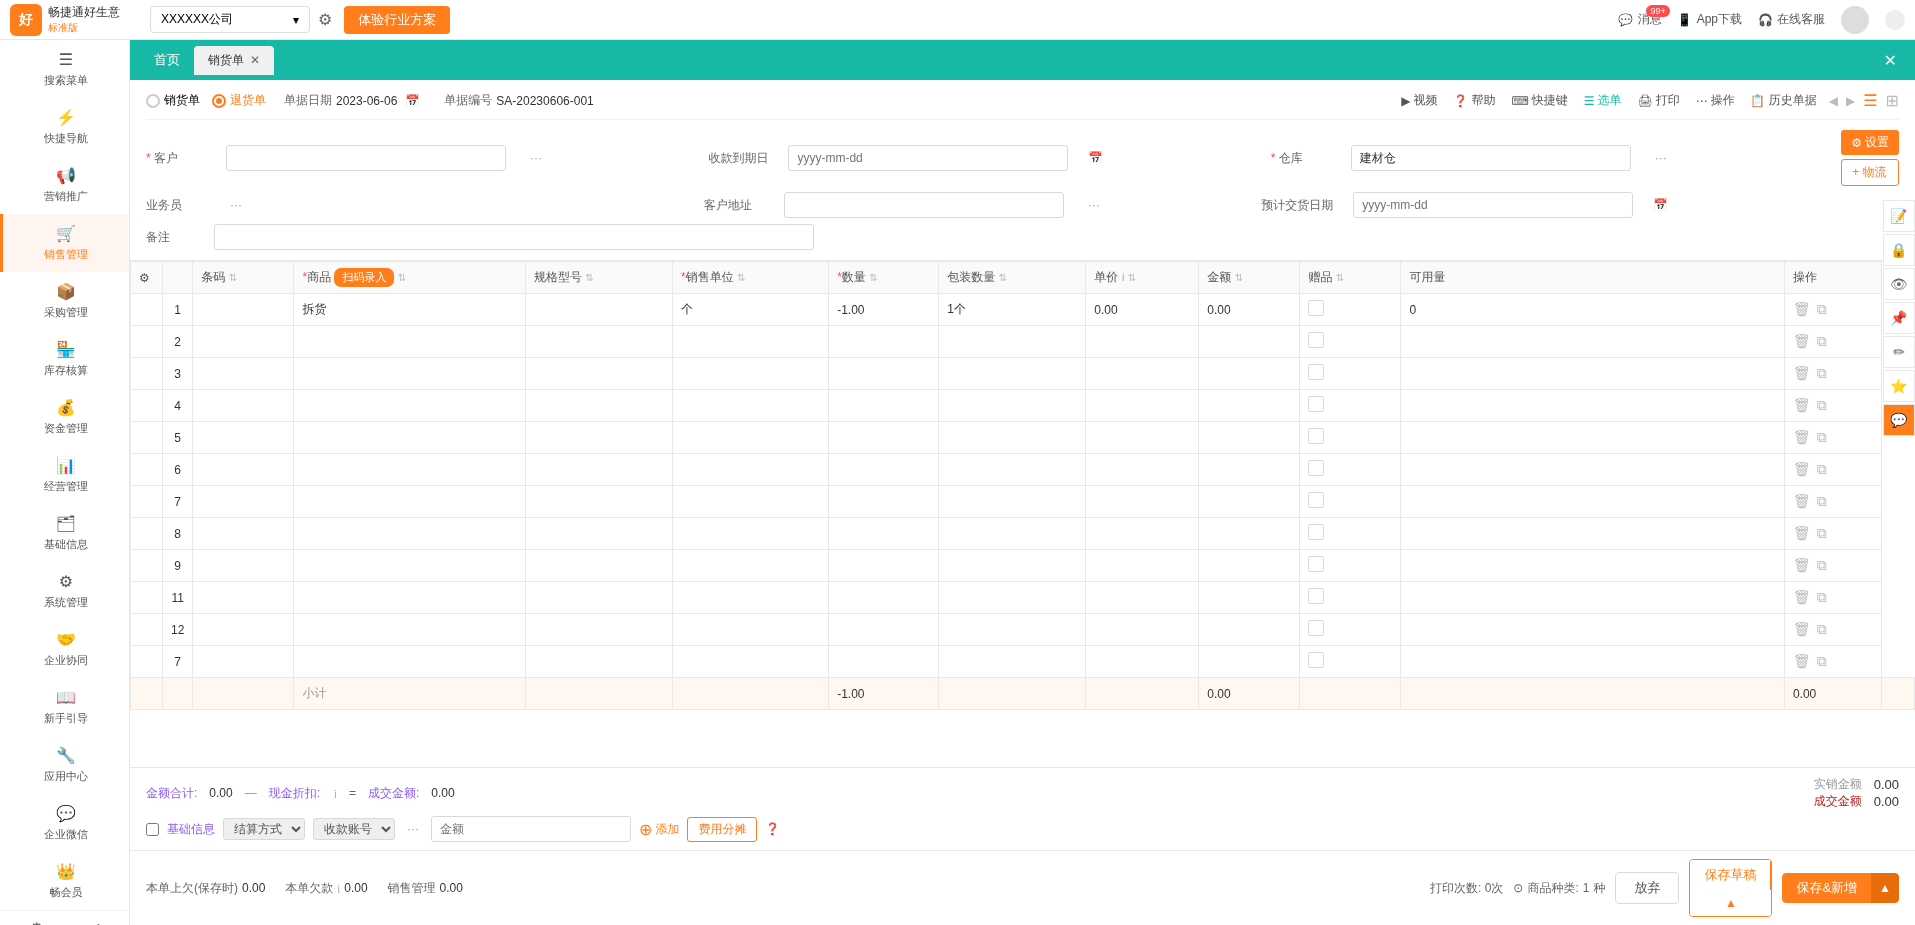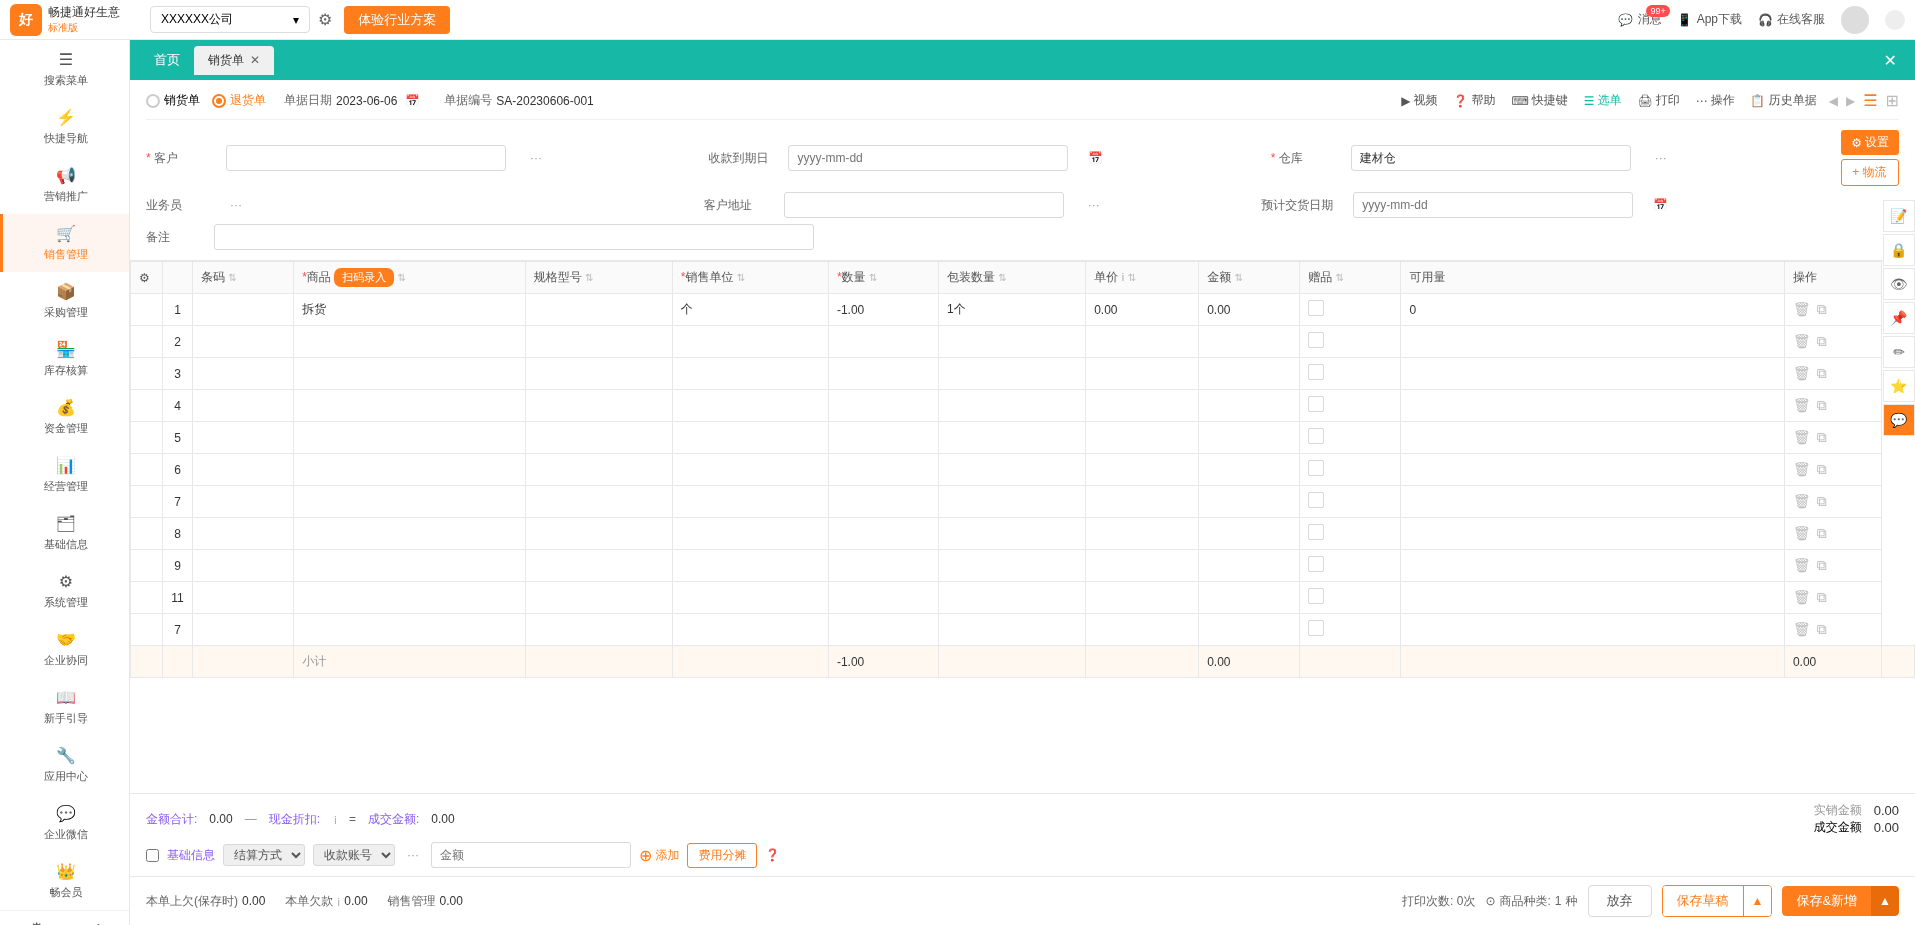--- a/index.html
+++ b/index.html
@@ -95,21 +95,21 @@
     .footer-stats { display: flex; align-items: center; gap: 20px; flex: 1; }
     .stat-item { display: flex; align-items: center; gap: 4px; }
     .stat-label { color: #666; }
     .stat-value { color: #333; font-weight: 500; }
     .footer-actions { display: flex; align-items: center; gap: 10px; }
     .print-info { color: #666; }
     .product-kind { display: flex; align-items: center; gap: 4px; color: #666; }
     .abandon-btn { border: 1px solid #d9d9d9; background: #fff; color: #555; border-radius: 4px; padding: 6px 18px; cursor: pointer; font-size: 13px; }
     .save-draft-btn { border: 1px solid #ff7d1a; background: #fff; color: #ff7d1a; border-radius: 4px; padding: 6px 14px; cursor: pointer; font-size: 13px; display: flex; align-items: center; gap: 4px; }
     .save-new-btn { background: #ff7d1a; color: white; border: none; border-radius: 4px; padding: 6px 14px; cursor: pointer; font-size: 13px; display: flex; align-items: center; gap: 4px; }
-    .btn-group { display: flex; border: 1px solid #ff7d1a; border-radius: 4px; overflow: hidden; }
+    .btn-group { display: flex; border: 1px solid #ff7d1a; border-radius: 4px; overflow: hidden; flex-direction: column; }
     .btn-group .save-draft-btn { border: none; border-right: 1px solid #ff7d1a; border-radius: 0; }
     .btn-group .chevron-btn { background: #fff; color: #ff7d1a; border: none; padding: 6px 8px; cursor: pointer; }
     .btn-group2 { display: flex; border: none; border-radius: 4px; overflow: hidden; }
     .btn-group2 .save-new-btn { border-radius: 0 0 0 4px; border-radius: 4px 0 0 4px; }
     .btn-group2 .chevron-btn2 { background: #e86c0a; color: white; border: none; padding: 6px 8px; cursor: pointer; border-radius: 0 4px 4px 0; }
 
     
     .right-float { position: fixed; right: 0; top: 200px; display: flex; flex-direction: column; gap: 2px; z-index: 100; }
     .float-btn { width: 32px; height: 32px; background: #fff; border: 1px solid #e8e8e8; display: flex; align-items: center; justify-content: center; cursor: pointer; color: #666; font-size: 14px; }
     .float-btn.orange { background: #ff7d1a; color: white; }
@@ -553,20 +553,40 @@
     <td>
       <div class="action-icons">
         <span class="action-icon">🗑</span>
         <span class="action-icon">⧉</span>
       </div>
     </td>
   </tr>
             <tr>
     <td></td>
     <td class="row-num">11</td>
+    <td></td>
+    <td></td>
+    <td></td>
+    <td></td>
+    <td class=""></td>
+    <td></td>
+    <td></td>
+    <td></td>
+    <td><span class="checkbox-cell"></span></td>
+    <td></td>
+    <td>
+      <div class="action-icons">
+        <span class="action-icon">🗑</span>
+        <span class="action-icon">⧉</span>
+      </div>
+    </td>
+  </tr>
+            <tr>
+    <td></td>
+    <td class="row-num">12</td>
     <td></td>
     <td></td>
     <td></td>
     <td></td>
     <td class=""></td>
     <td></td>
     <td></td>
     <td></td>
     <td><span class="checkbox-cell"></span></td>
     <td></td>
@@ -628,21 +648,21 @@
         <span class="info-icon" style="margin-left:2px;">ℹ</span>
         <span class="equal"> = </span>
         <span class="sum-label">成交金额:</span>
         <span class="sum-value">0.00</span>
         <div style="margin-left:auto;text-align:right;">
           <div style="display:flex;align-items:center;gap:12px;justify-content:flex-end;">
             <span style="color:#999;font-size:12px;">实销金额</span>
             <span style="color:#333;font-size:13px;font-weight:500;">0.00</span>
           </div>
           <div style="display:flex;align-items:center;gap:12px;justify-content:flex-end;">
-            <span style="color:#000000;font-size:12px;margin-left:28px;">成交金额</span>
+            <span style="color:#b91c1c;font-size:12px;margin-left:28px;">成交金额</span>
             <span style="color:#333;font-size:13px;font-weight:500;">0.00</span>
           </div>
         </div>
       </div>
       <div class="payment-row">
         <input type="checkbox" style="">
         <span class="sum-label">基础信息</span>
         <select style="border:1px solid #d9d9d9;padding:2px 6px;border-radius:3px;color:#555;">
           <option>结算方式</option>
         </select>

